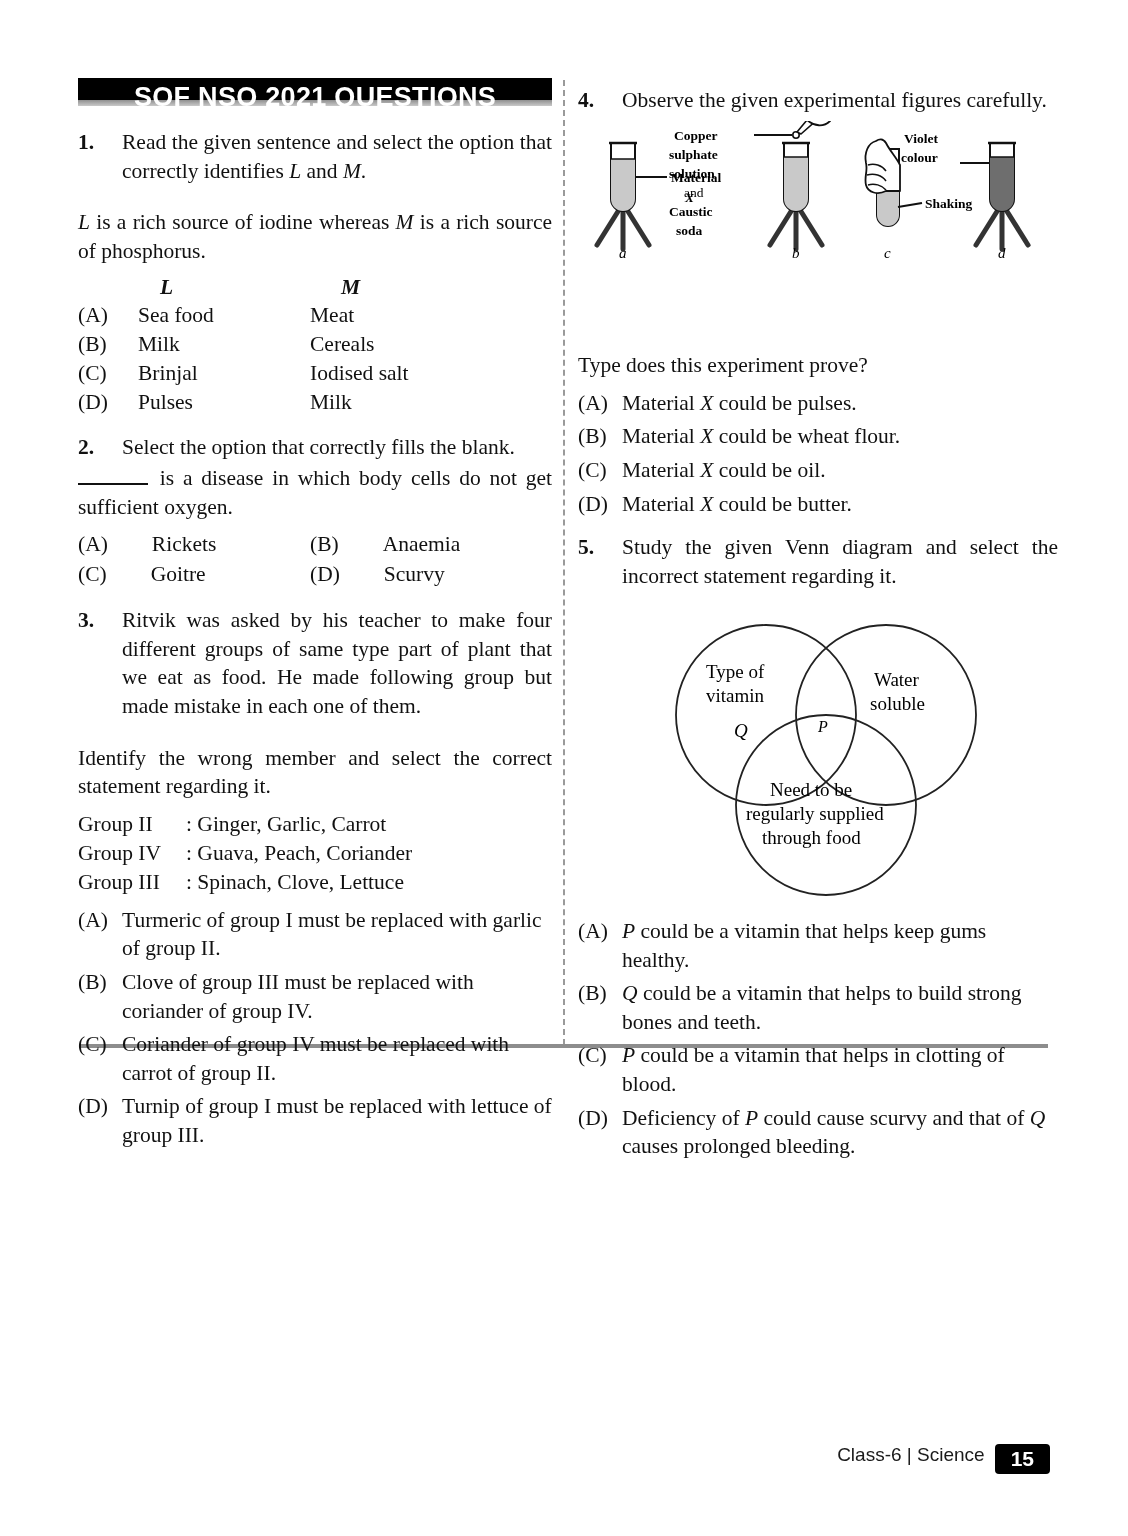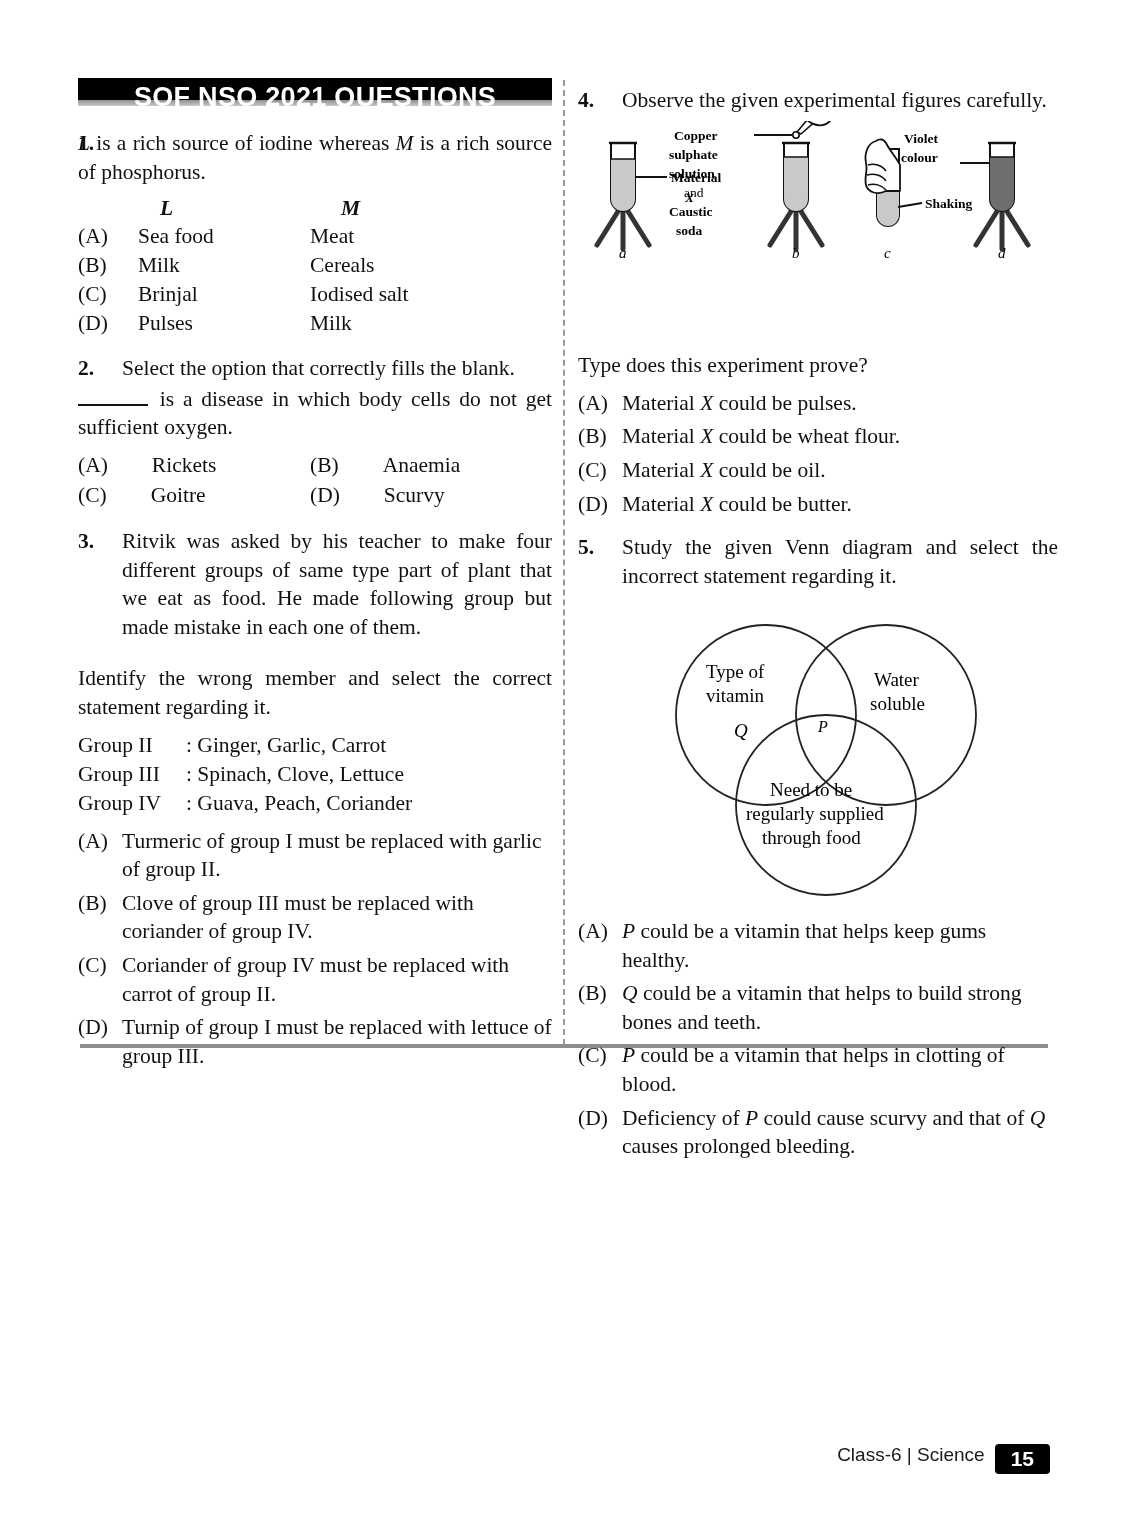--- a/index.html
+++ b/index.html
@@ -218,20 +218,21 @@
   <div class="col-left">
 
     <div class="banner">
       <span class="banner-title">SOF NSO 2021 QUESTIONS</span>
     </div>
     <div class="banner-shadow"></div>
 
     <div class="q">
       <div class="q-head">
         <span class="q-num">1.</span>
+        <span>Read the given sentence and select the option that correctly identifies <i>L</i> and <i>M</i>.</span>
       </div>
       <div class="q-para"><i>L</i> is a rich source of iodine whereas <i>M</i> is a rich source of phosphorus.</div>
 
       <div class="lm-head">
         <span class="lcol">L</span>
         <span class="mcol">M</span>
       </div>
 
       <div class="lm-row">
         <span class="k">(A)</span>
@@ -282,26 +283,26 @@
         <span>Ritvik was asked by his teacher to make four different groups of same type part of plant that we eat as food. He made following group but made mistake in each one of them.</span>
       </div>
       <div class="q-para">Identify the wrong member and select the correct statement regarding it.</div>
 
       <div class="groups">
         <div class="grow">
           <span class="gname">Group II</span>
           <span class="gitems">: Ginger, Garlic, Carrot</span>
         </div>
         <div class="grow">
+          <span class="gname">Group IV</span>
+          <span class="gitems">: Guava, Peach, Coriander</span>
+        </div>
+        <div class="grow">
           <span class="gname">Group III</span>
           <span class="gitems">: Spinach, Clove, Lettuce</span>
-        </div>
-        <div class="grow">
-          <span class="gname">Group IV</span>
-          <span class="gitems">: Guava, Peach, Coriander</span>
         </div>
       </div>
 
       <div class="opts">
         <div class="opt">
           <span class="opt-key">(A)</span>
           <span class="opt-text">Turmeric of group I must be replaced with garlic of group II.</span>
         </div>
         <div class="opt">
           <span class="opt-key">(B)</span>

